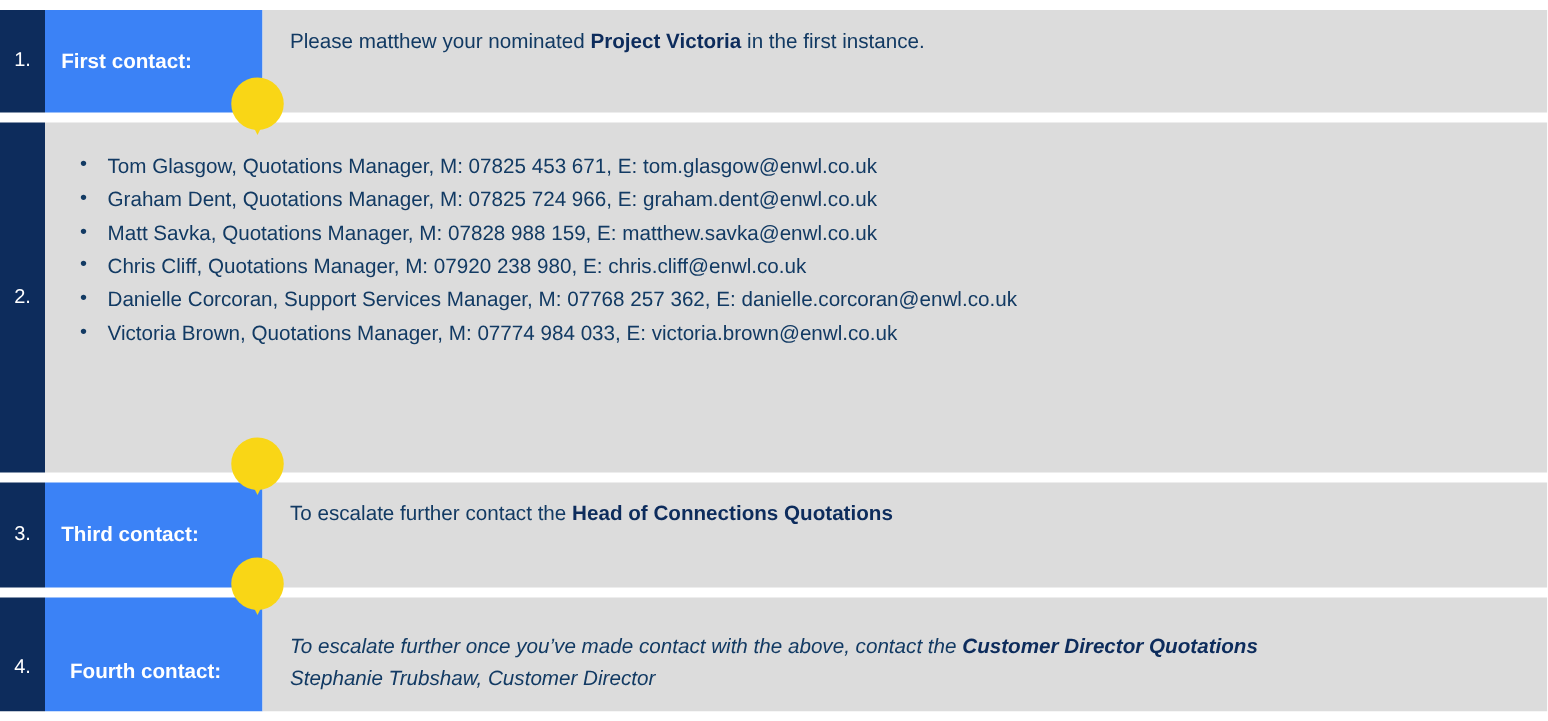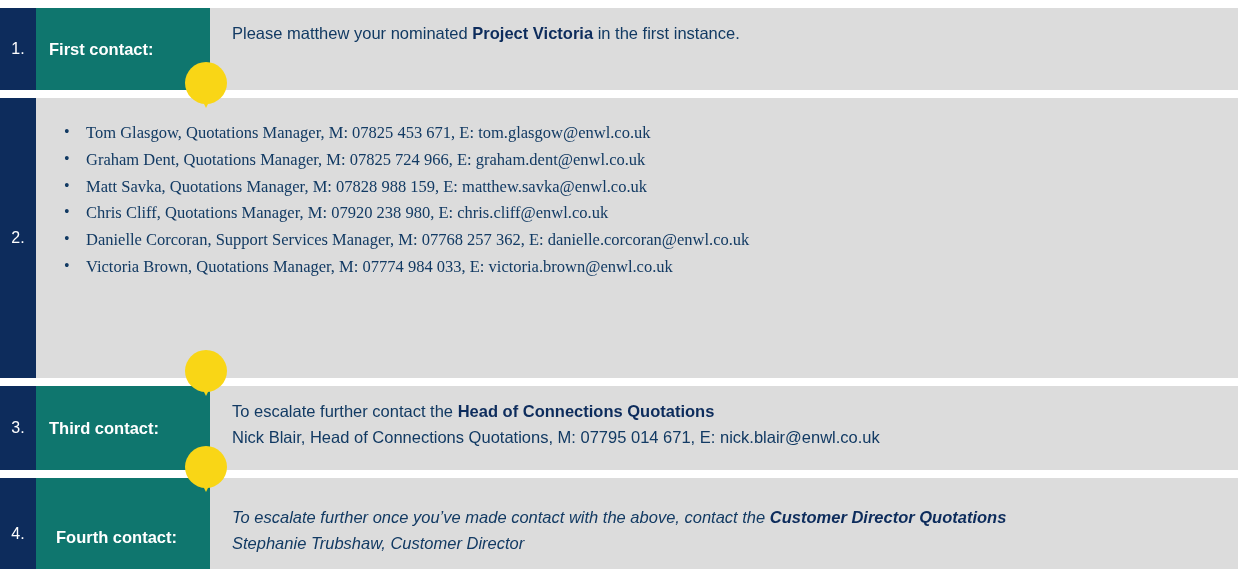--- a/index.html
+++ b/index.html
@@ -35,21 +35,21 @@
     justify-content: center;
     box-sizing: border-box;
   }
   .num-cell.bottom-align {
     align-items: flex-end;
     padding-bottom: 26px;
   }
   .label-cell {
     width: 174px;
     flex: 0 0 174px;
-    background: #0f766e;
+    background: #3b82f6;
     color: #ffffff;
     font-size: 16.5px;
     font-weight: bold;
     display: flex;
     align-items: center;
     padding-left: 13px;
     box-sizing: border-box;
   }
   .label-cell.bottom-align {
     align-items: flex-end;
@@ -72,21 +72,20 @@
     margin: 0;
   }
   b {
     color: #0d2c5c;
     font-weight: bold;
   }
   ul.contacts {
     list-style: none;
     margin: 10px 0 0 0;
     padding: 0;
-    font-family: Liberation Serif, serif;
   }
   ul.contacts li {
     position: relative;
     padding-left: 28px;
     margin-bottom: 4.5px;
     font-size: 16.5px;
     color: #123a63;
   }
   ul.contacts li:before {
     content: "\2022";
@@ -158,21 +157,20 @@
         <li>Victoria Brown, Quotations Manager, M: 07774 984 033, E: victoria.brown@enwl.co.uk</li>
       </ul>
     </div>
   </div>
 
   <div class="row" id="row3" style="width:1238px;">
     <div class="num-cell">3.</div>
     <div class="label-cell">Third contact:</div>
     <div class="body-cell">
       <p><span>To escalate further contact the </span><b>Head of Connections Quotations</b></p>
-      <p class="tight">Nick Blair, Head of Connections Quotations, M: 07795 014 671, E: nick.blair@enwl.co.uk</p>
     </div>
   </div>
 
   <div class="row" id="row4" style="width:1238px;">
     <div class="num-cell bottom-align">4.</div>
     <div class="label-cell bottom-align">Fourth contact:</div>
     <div class="body-cell" style="padding-top:28px;font-style:italic;">
       <p><span>To escalate further once you’ve made contact with the above, contact the </span><b>Customer Director Quotations</b></p>
       <p class="tight">Stephanie Trubshaw, Customer Director</p>
     </div>

